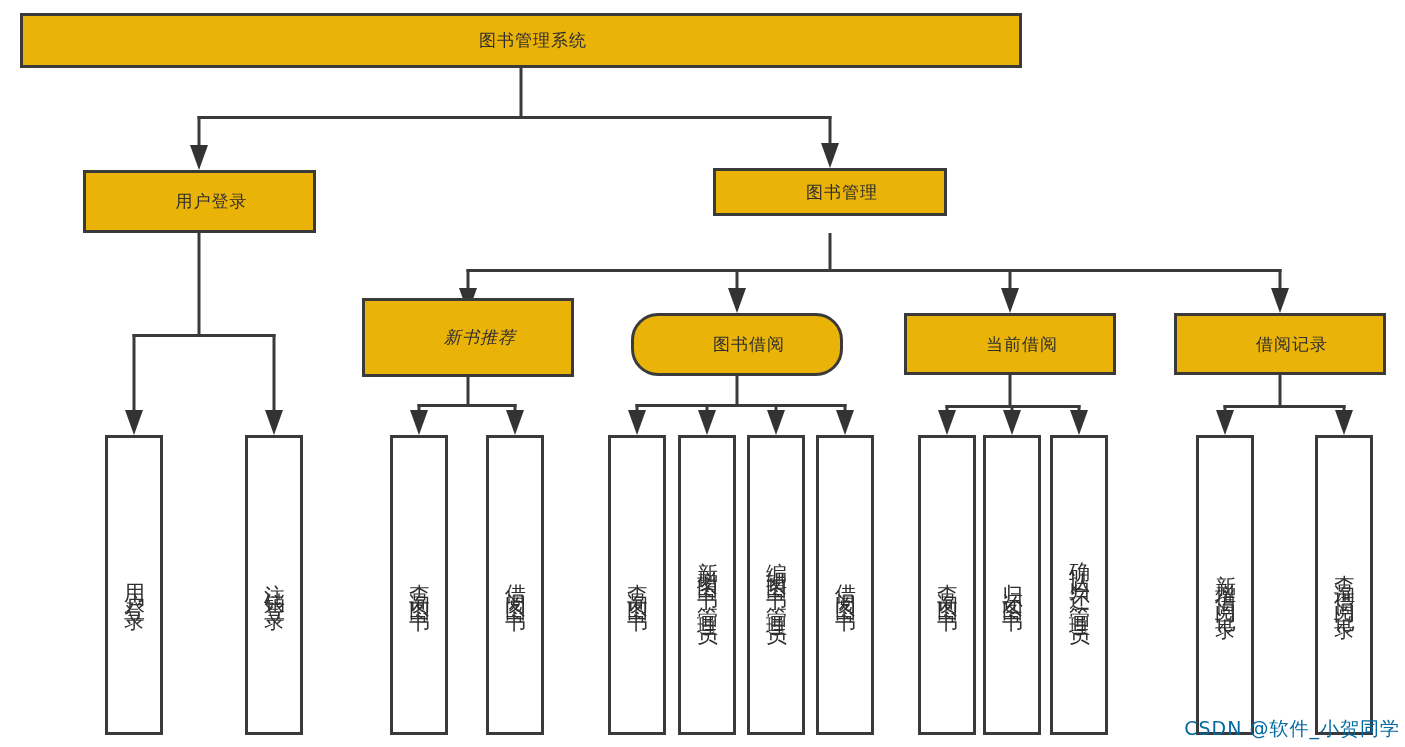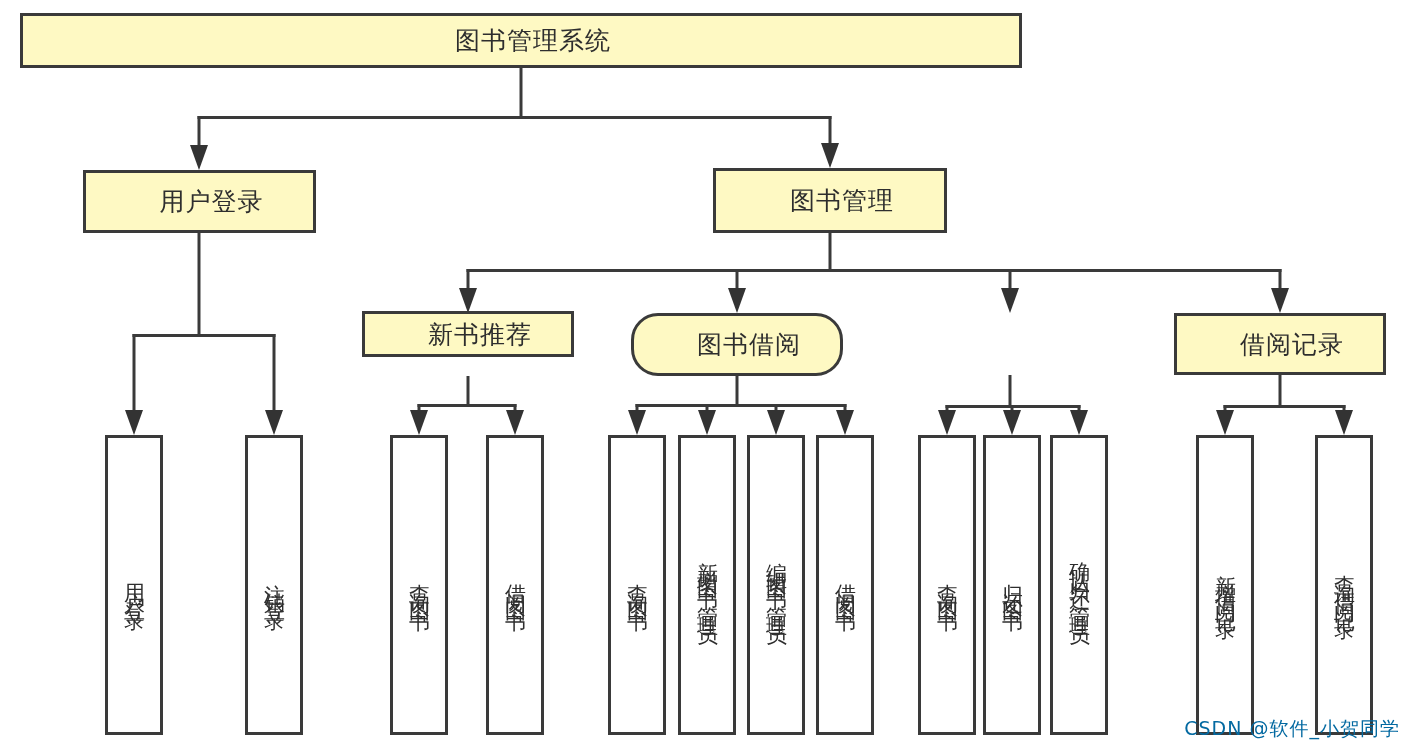--- a/index.html
+++ b/index.html
@@ -2,37 +2,37 @@
 <html><head>
 <meta charset="utf-8">
 <style>
   html,body{margin:0;padding:0;background:#fff;}
   .canvas{
     position:relative;width:1405px;height:747px;background:#fff;
     font-family:"DejaVu Sans","Liberation Sans",sans-serif;overflow:hidden;
   }
   .wires{position:absolute;left:0;top:0;width:1405px;height:747px;}
   .box{
-    position:absolute;background:#fef9c3;border:3px solid #3a3a3a;box-sizing:border-box;
+    position:absolute;background:#eab308;border:3px solid #3a3a3a;box-sizing:border-box;
     display:flex;align-items:center;justify-content:center;
-    color:#2e2e2e;font-size:25px;letter-spacing:1px;z-index:2;padding-left:24px;
+    color:#2e2e2e;font-size:17px;letter-spacing:1px;z-index:2;padding-left:24px;
   }
   .leaf{
     position:absolute;background:#fff;border:3px solid #3a3a3a;box-sizing:border-box;
     display:flex;align-items:center;justify-content:center;z-index:2;
   }
   .vtext{
     writing-mode:vertical-rl;text-orientation:mixed;
     font-size:21px;letter-spacing:9px;line-height:1;color:#2e2e2e;white-space:nowrap;
   }
   
   .n-root{left:20px;top:13px;width:1002px;height:55px;}
   .n-user-login{left:83px;top:170px;width:233px;height:63px;}
-  .n-book-mgmt{left:713px;top:168px;width:234px;height:65px;}
-  .n-new-book{left:362px;top:311px;width:212px;height:46px;}
+  .n-book-mgmt{left:713px;top:168px;width:234px;height:48px;}
+  .n-new-book{left:362px;top:298px;width:212px;height:79px;font-style:italic;}
   .n-book-borrow{left:631px;top:313px;width:212px;height:63px;border-radius:27px;}
   .n-cur-borrow{left:904px;top:313px;width:212px;height:62px;}
   .n-borrow-rec{left:1174px;top:313px;width:212px;height:62px;}
   .lf{top:435px;width:58px;height:300px;}
   .l1{left:105px;}  .l2{left:245px;}
   .l3{left:390px;}  .l4{left:486px;}
   .l5{left:608px;}  .l6{left:678px;}  .l7{left:747px;}  .l8{left:816px;}
   .l9{left:918px;}  .l10{left:983px;} .l11{left:1050px;}
   .l12{left:1196px;}.l13{left:1315px;}
   .watermark{
@@ -117,20 +117,23 @@
   <div class="box n-book-mgmt">
     <span>图书管理</span>
   </div>
 
   <div class="box n-new-book">
     <span>新书推荐</span>
   </div>
   <div class="box n-book-borrow">
     <span>图书借阅</span>
   </div>
+  <div class="box n-cur-borrow">
+    <span>当前借阅</span>
+  </div>
   <div class="box n-borrow-rec">
     <span>借阅记录</span>
   </div>
 
   <div class="leaf lf l1">
     <span class="vtext">用户登录</span>
   </div>
   <div class="leaf lf l2">
     <span class="vtext">注销登录</span>
   </div>

